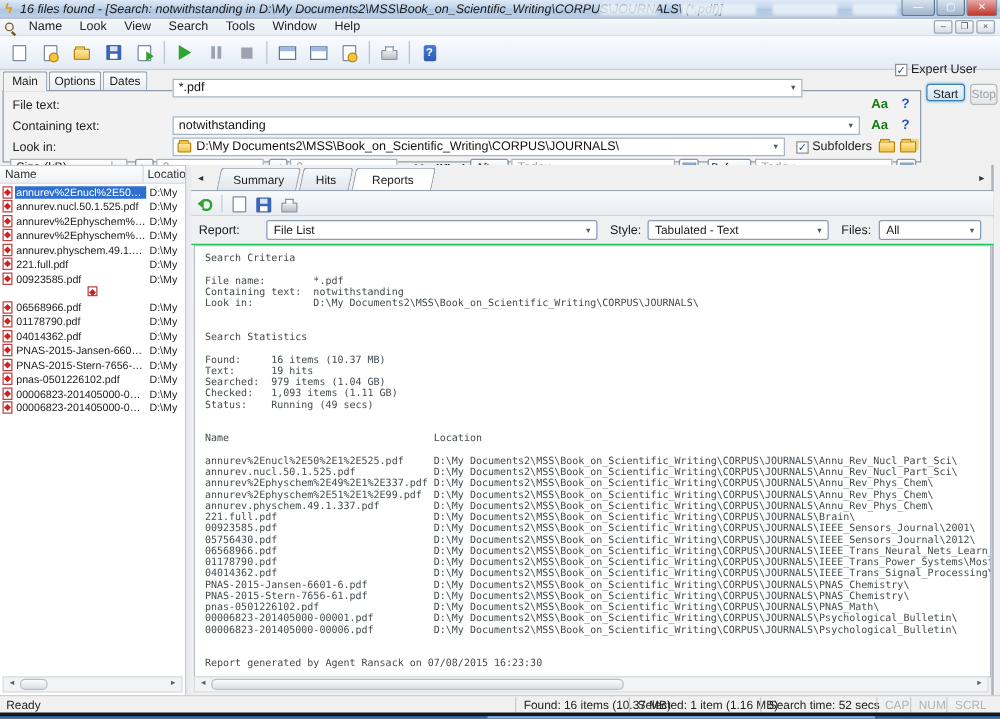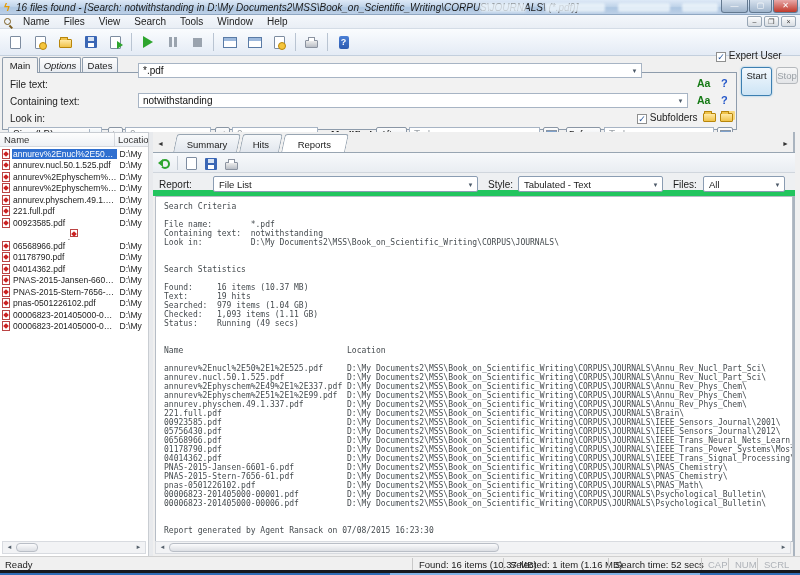--- a/index.html
+++ b/index.html
@@ -100,21 +100,21 @@
   .rtab{position:absolute;top:2px;height:18px;border:1px solid #98a5b2;border-bottom:none;
      background:linear-gradient(#f6f8fa,#e2e7ee);font-size:9.5px;text-align:center;padding-top:4px;
      border-radius:3px 3px 0 0;transform:skewX(-12deg);}
   .rtab span{display:inline-block;transform:skewX(12deg);}
   .rtab.active{background:#fff;z-index:2;}
   .rtabline{position:absolute;left:0;top:20px;width:642px;height:1px;background:#98a5b2;}
   .navarr{position:absolute;top:5px;width:11px;height:13px;font-size:7px;text-align:center;line-height:13px;color:#333;}
   .rtoolbar{position:absolute;left:0;top:21px;width:642px;height:20px;background:linear-gradient(#f7f9fb,#e9edf2);
      border-bottom:1px solid #d0d6dd;}
   .rbtn{position:absolute;top:2px;width:20px;height:17px;display:flex;align-items:center;justify-content:center;}
-  .reportbar{position:absolute;left:0;top:41px;width:642px;height:23px;background:#eef0f2;border-bottom:6px solid #22c55e;}
+  .reportbar{position:absolute;left:0;top:41px;width:642px;height:23px;background:#eef0f2;border-bottom:1px solid #22c55e;}
   .combo{position:absolute;top:3px;height:16px;background:#fff;border:1px solid #8a9cb2;font-size:9.5px;
      padding:2px 14px 0 5px;border-radius:2px;white-space:nowrap;overflow:hidden;}
   .combo .drop{top:2px;}
   .reportview{position:absolute;left:2px;top:64px;width:638px;height:346px;background:#fff;border:1px solid #b6bdc6;overflow:hidden;}
   .reportview pre{margin:0;padding:5px 0 0 8px;font-family:"DejaVu Sans Mono",monospace;font-size:8px;
      line-height:9px;color:#454b4f;white-space:pre;}
   
   .hscroll{position:absolute;height:13px;background:#f2f3f5;border:1px solid #d8dbe0;}
   .harr{position:absolute;top:1px;width:11px;height:9px;font-size:6px;text-align:center;line-height:9px;color:#55606b;}
   .hthumb{position:absolute;top:1px;height:9px;background:linear-gradient(#fbfbfc,#dcdfe4);border:1px solid #b9bec6;border-radius:4px;}
@@ -140,21 +140,21 @@
     <div class="abs blurbox" style="left:682px;width:36px;"></div>
     <div class="abs winbtn" style="right:52px;width:27px;">—</div>
     <div class="abs winbtn" style="right:28px;width:23px;">▢</div>
     <div class="abs winbtn close" style="right:2px;width:25px;">✕</div>
   </div>
 
   <div class="abs menubar">
     <div class="abs" style="left:4px;top:3px;">
         <div class="i-mag"></div>
       </div>
-    <div id="menuitems" style="position:absolute;left:16px;top:0;"><span class="menuitem">Name</span><span class="menuitem">Files</span><span class="menuitem">View</span><span class="menuitem">Search</span><span class="menuitem">Tools</span><span class="menuitem">Window</span><span class="menuitem">Help</span></div>
+    <div id="menuitems" style="position:absolute;left:16px;top:0;"><span class="menuitem">Name</span><span class="menuitem">Look</span><span class="menuitem">View</span><span class="menuitem">Search</span><span class="menuitem">Tools</span><span class="menuitem">Window</span><span class="menuitem">Help</span></div>
   </div>
   <div class="abs mdibtn" style="right:38px;">–</div>
   <div class="abs mdibtn" style="right:21px;">❐</div>
   <div class="abs mdibtn" style="right:4px;">×</div>
 
   <div class="abs toolbar">
       <div id="tbicons">
         <div class="abs tbtn" style="left: 4px;">
           <div class="i-page"></div>
         </div>
@@ -199,41 +199,48 @@
         </div>
         <div class="abs tsep" style="left: 327px;"></div>
         <div class="abs tbtn" style="left: 332px;">
           <div class="i-help">?</div>
         </div>
       </div>
     </div>
 
   <div class="abs formband">
     <div class="abs ftab active" style="left:2px;width:36px;">Main</div>
-    <div class="abs ftab" style="left:39px;width:42px;font-style:italic;">Options</div>
+    <div class="abs ftab" style="left:39px;width:42px;">Options</div>
     <div class="abs ftab" style="left:82px;width:36px;">Dates</div>
     <div class="abs tabpage"></div>
 
     <div class="abs flabel" style="left:10px;top:23px;">File text:</div>
     <div class="field" style="left:138px;top:7px;width:504px;">
       <input value="*.pdf" style="">
       <div class="drop">▼</div>
     </div>
     <div class="abs aa" style="left:697px;top:21px;">Aa</div>
     <div class="abs qm" style="left:721px;top:21px;">?</div>
 
     <div class="abs flabel" style="left:10px;top:40px;">Containing text:</div>
     <div class="field" style="left:138px;top:37px;width:550px;">
       <input value="notwithstanding" style="">
       <div class="drop">▼</div>
     </div>
     <div class="abs aa" style="left:697px;top:38px;">Aa</div>
     <div class="abs qm" style="left:721px;top:38px;">?</div>
 
     <div class="abs flabel" style="left:10px;top:57px;">Look in:</div>
+    <div class="field" style="left:138px;top:54px;width:490px;padding-left:18px;">
+      <div style="position:absolute;left:3px;top:3px;">
+          <div class="i-folder" style="margin-top:0;width:11px;height:8px;"></div>
+        </div>
+      <input value="D:\My Documents2\MSS\Book_on_Scientific_Writing\CORPUS\JOURNALS\" style="">
+      <div class="drop">▼</div>
+    </div>
     <div class="abs" style="left:637px;top:56px;">
       <span class="checkbox">✓</span>
       <span class="flabel">Subfolders</span>
     </div>
     <div class="abs" style="left:703px;top:54px;">
         <div class="i-folder"></div>
       </div>
     <div class="abs" style="left:720px;top:54px;">
         <div class="i-folder" style="box-shadow:2px -2px 0 #f7d87c;"></div>
       </div>
@@ -255,21 +262,21 @@
     <div class="smallbtn" style="left:566px;top:71px;width:35px;height:15px;">Before:</div>
     <div class="field grey" style="left:604px;top:71px;width:110px;"><span>Today</span></div>
     <div class="smallbtn" style="left:717px;top:71px;width:16px;height:15px;">
         <div class="i-cal" style="margin:1px auto 0;"></div>
       </div>
 
     <div class="abs" style="left:716px;top:-6px;">
       <span class="checkbox">✓</span>
       <span class="flabel">Expert User</span>
     </div>
-    <div class="abs startbtn" style="left:741px;top:11px;width:31px;height:29px;">Start</div>
+    <div class="abs startbtn" style="left:741px;top:11px;width:31px;height:14px;">Start</div>
     <div class="abs stopbtn" style="left:776px;top:11px;width:22px;height:17px;">Stop</div>
   </div>
 
   <div class="abs leftpanel">
     <div class="abs colhdr">
       <span style="position:absolute;left:4px;top:1px;">Name</span>
       <span style="position:absolute;left:114px;top:0;height:14px;border-left:1px solid #d5d8dd;"></span>
       <span style="position:absolute;left:118px;top:1px;width:30px;overflow:hidden;white-space:nowrap;">Location</span>
     </div>
     <div id="listrows">

